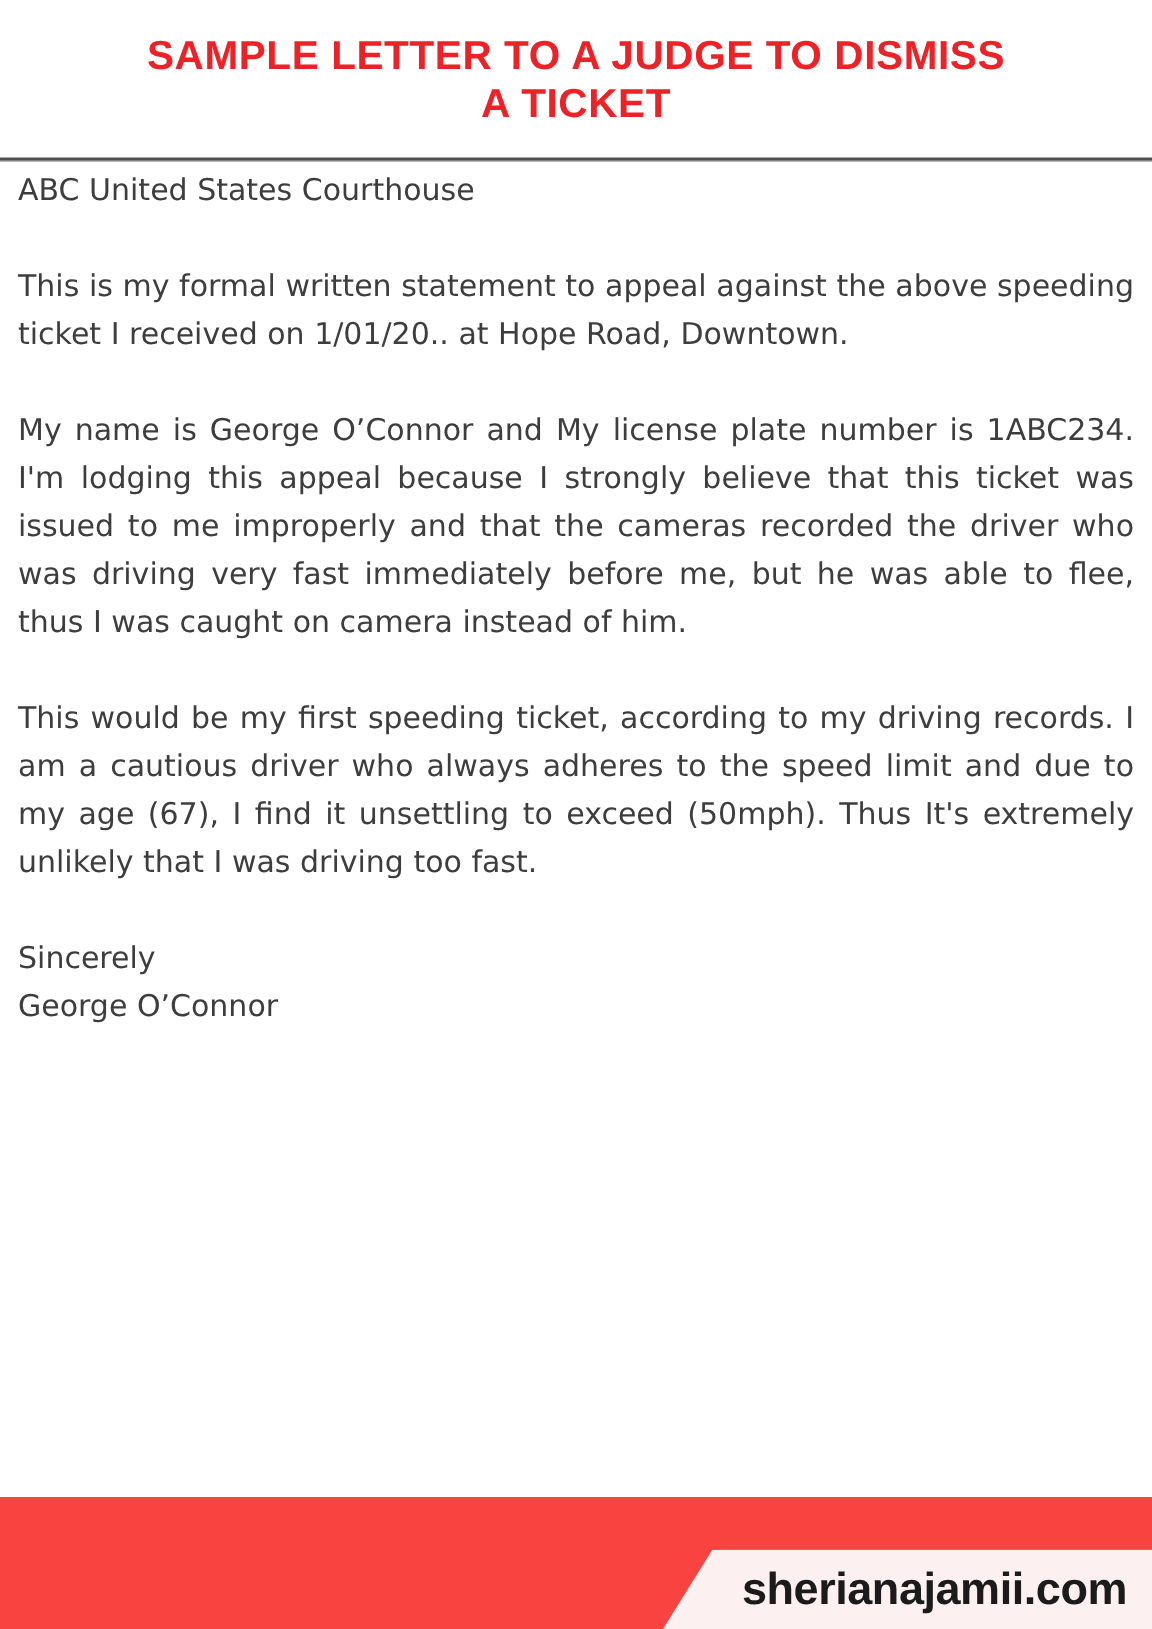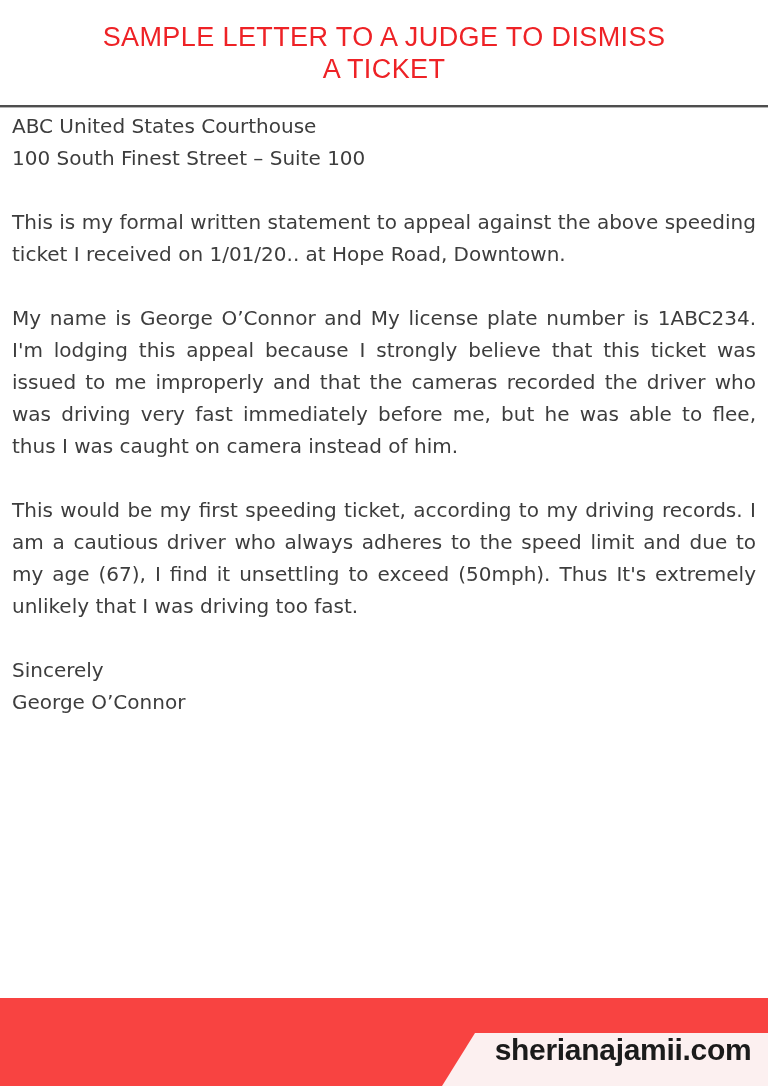--- a/index.html
+++ b/index.html
@@ -8,21 +8,21 @@
     width: 768px;
     height: 1086px;
     margin: 0 auto;
     background: #ffffff;
     overflow: hidden;
     font-family: "DejaVu Sans", sans-serif;
   }
   .title {
     text-align: center;
     font-family: "Liberation Sans", sans-serif;
-    font-weight: 400;
+    font-weight: 700;
     font-size: 27px;
     line-height: 32px;
     letter-spacing: 0.4px;
     padding: 3px 22px 2px;
     color: #ee2226; 
   }
   .title .tline { display: block; }
   .divider {
     height: 2px;
     background: #4e4e4e;
@@ -49,21 +49,21 @@
   }
   .site-badge {
     position: absolute;
     left: 442px;
     right: 0;
     top: 35px;
     bottom: 0;
     background: #fcf0f0; 
     clip-path: polygon(33px 0, 100% 0, 100% 100%, 0 100%);
     display: flex;
-    align-items: flex-start;
+    align-items: center;
     justify-content: center;
     padding-left: 36px;
     box-sizing: border-box;
   }
   .site-name {
     font-family: "Liberation Sans", sans-serif;
     font-weight: 700;
     font-size: 30px;
     letter-spacing: -0.3px;
     color: #1b1b1b;
@@ -78,21 +78,20 @@
     <span class="tline">SAMPLE LETTER TO A JUDGE TO DISMISS</span>
     <span class="tline">A TICKET</span>
   </h1>
 
   <div class="divider"></div>
 
   <div class="letter">
 
     <div class="block">
       <div>ABC United States Courthouse</div>
-      <div>100 South Finest Street – Suite 100</div>
     </div>
 
 
 
     <p class="para">This is my formal written statement to appeal against the above speeding ticket I received on 1/01/20.. at Hope Road, Downtown.</p>
 
     <p class="para">My name is George O’Connor and My license plate number is 1ABC234. I'm lodging this appeal because I strongly believe that this ticket was issued to me improperly and that the cameras recorded the driver who was driving very fast immediately before me, but he was able to flee, thus I was caught on camera instead of him.</p>
 
     <p class="para">This would be my first speeding ticket, according to my driving records. I am a cautious driver who always adheres to the speed limit and due to my age (67), I find it unsettling to exceed (50mph). Thus It's extremely unlikely that I was driving too fast.</p>
 

